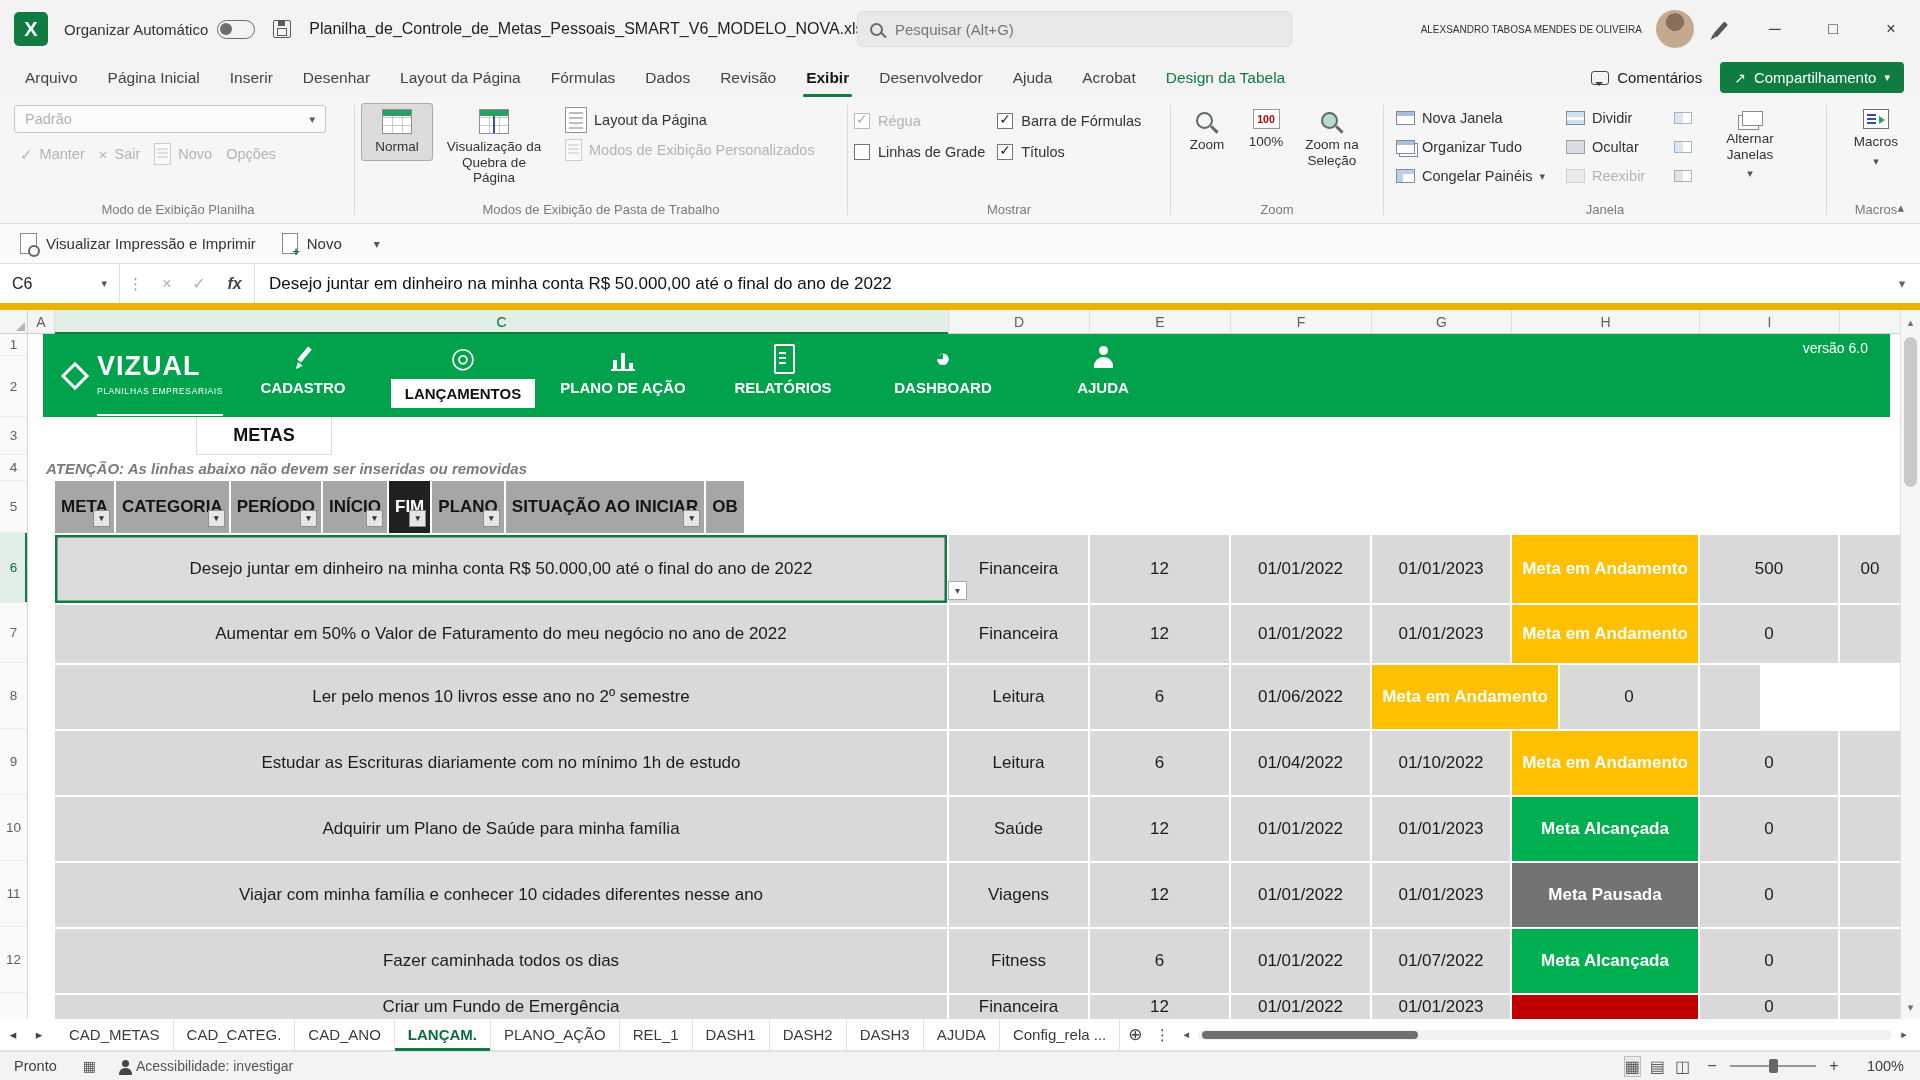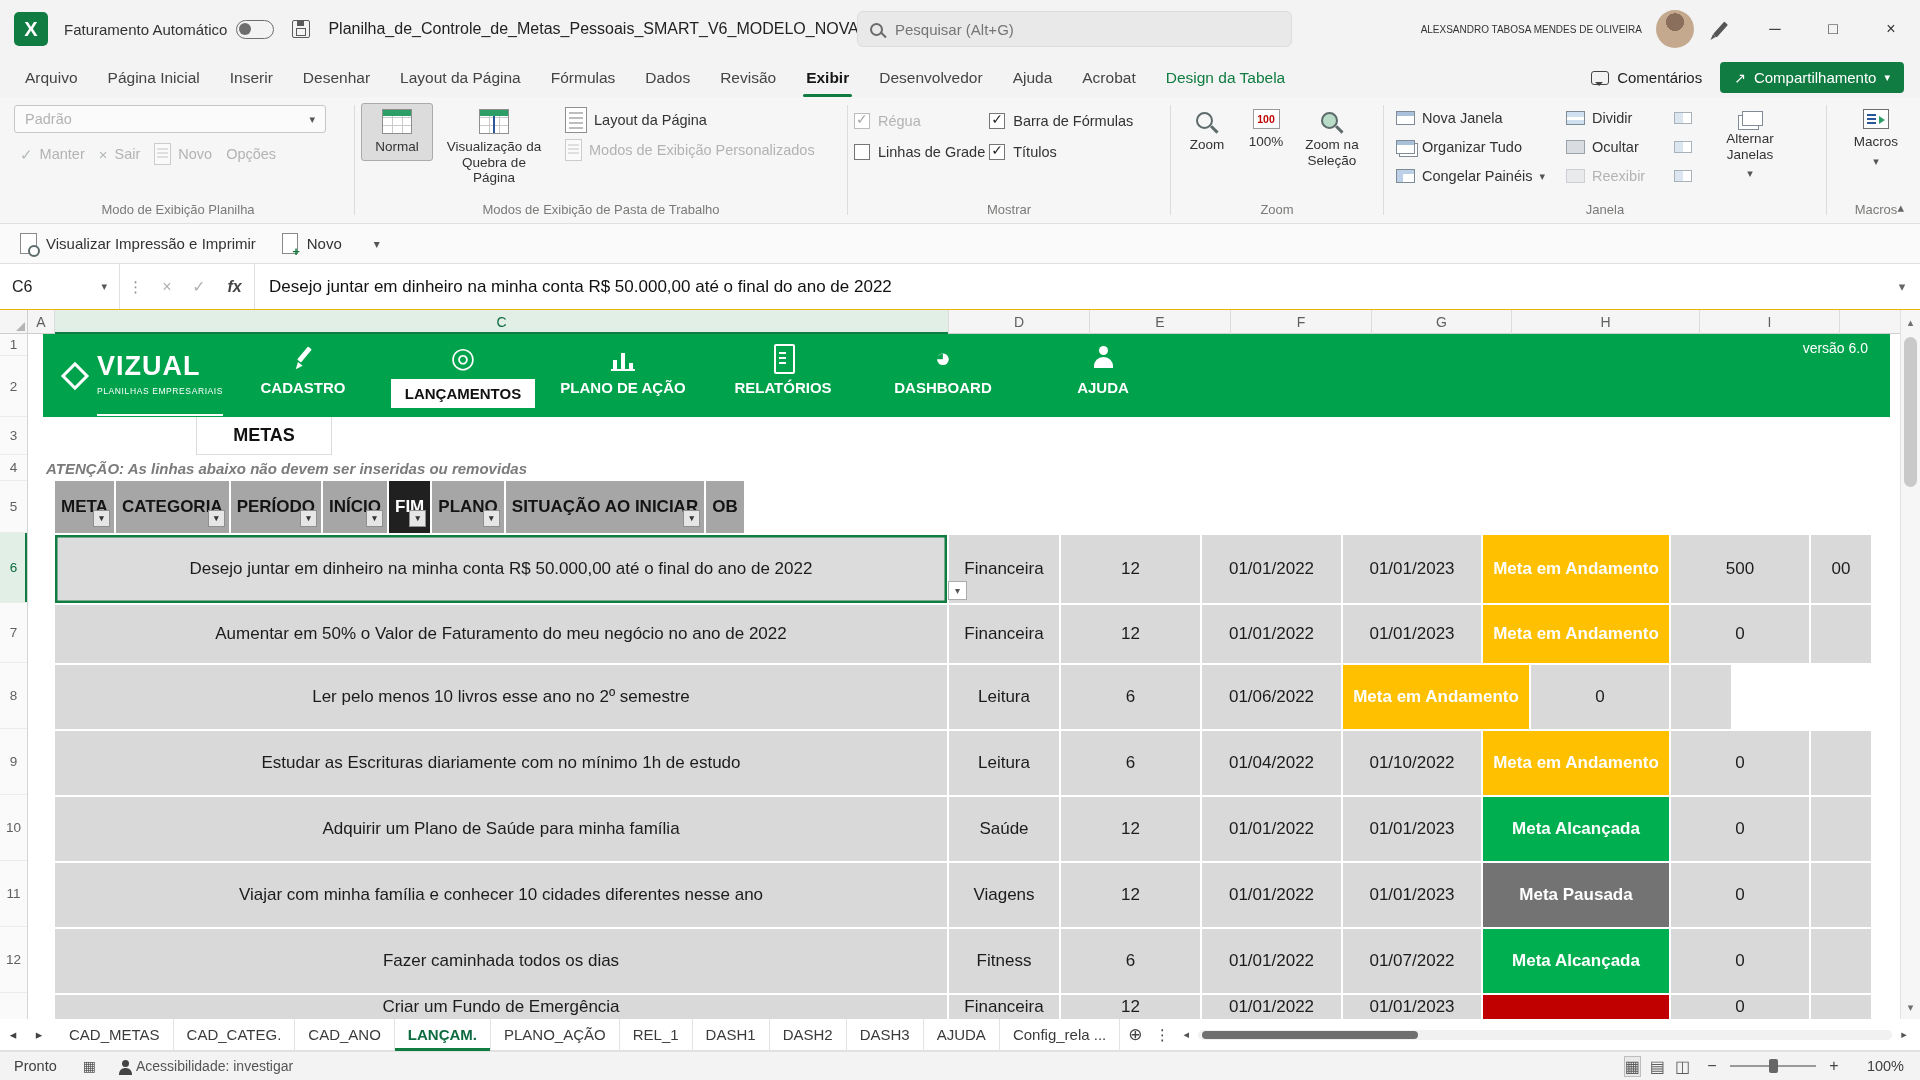--- a/index.html
+++ b/index.html
@@ -100,21 +100,21 @@
   
   .quickbar{position:absolute;top:224px;left:0;right:0;height:40px;background:#fafafa;border-bottom:1px solid #e0e0e0;display:flex;align-items:center;gap:26px;padding-left:20px;}
   .qb-item{display:flex;align-items:center;gap:9px;font-size:15px;color:#333;}
   .ic-preview{width:17px;height:21px;border:1px solid #8a8a8a;background:#fff;}
   .ic-preview::after{content:"";position:absolute;right:-4px;bottom:-4px;width:8px;height:8px;border:2px solid #5d6a6a;border-radius:50%;background:#fff;}
   .ic-newpage{width:16px;height:21px;border:1px solid #8a8a8a;background:#fff;}
   .ic-newpage::after{content:"+";position:absolute;right:-3px;bottom:-6px;color:#107c41;font-weight:bold;font-size:13px;}
   .qb-chev{font-size:12px;color:#555;margin-left:6px;}
 
   
-  .formulabar{position:absolute;top:264px;left:0;right:0;height:46px;background:#fff;border-bottom:1px solid #eab308;display:flex;align-items:stretch;}
+  .formulabar{position:absolute;top:264px;left:0;right:0;height:46px;background:#fff;border-bottom:7px solid #eab308;display:flex;align-items:stretch;}
   .namebox{width:120px;display:flex;align-items:center;justify-content:space-between;padding:0 12px;font-size:16px;color:#222;border-right:1px solid #e0e0e0;}
   .fb-dots{display:flex;align-items:center;color:#8f8f8f;font-size:15px;padding:0 8px;}
   .fb-btn{display:flex;align-items:center;justify-content:center;width:32px;font-size:16px;color:#b0b0b0;}
   .fb-fx{color:#444;font-style:italic;font-weight:bold;border-right:1px solid #e0e0e0;width:40px;}
   .fb-text{flex:1;display:flex;align-items:center;padding-left:14px;font-size:17px;color:#111;white-space:nowrap;overflow:hidden;}
   .fb-chev{width:36px;display:flex;align-items:center;justify-content:center;color:#666;font-size:13px;}
 
   
   .sheet-area{position:absolute;top:310px;left:0;width:1920px;height:709px;background:#fff;}
   .corner{position:absolute;left:0;top:0;width:28px;height:24px;background:#f5f5f5;border-right:1px solid #cfcfcf;border-bottom:1px solid #cfcfcf;}
@@ -182,21 +182,21 @@
   .th{background:#a6a6a6;border-right:2px solid #fff;display:flex;align-items:center;justify-content:center;font-weight:bold;font-size:17px;color:#141414;position:relative;text-align:center;line-height:1.15;padding:0 6px;}
   .th.dark{background:#202020;color:#fff;}
   .flt{position:absolute;right:4px;bottom:6px;width:17px;height:17px;background:#e6e6e6;border:1px solid #8f8f8f;font-size:9px;display:flex;align-items:center;justify-content:center;color:#333;}
   .th:last-of-type .flt{display:none;}
   .trow{display:flex;height:66px;}
   .trow:nth-of-type(1){height:70px;}
   .trow:nth-of-type(2){height:60px;}
   .trow.partial{height:26px;overflow:hidden;}
   .trow.partial .tc{align-items:flex-start;padding-top:2px;}
   .tc{background:#d9d9d9;border-right:2px solid #fff;border-top:2px solid #fff;display:flex;align-items:center;justify-content:center;font-size:17px;color:#1c1c1c;position:relative;text-align:center;padding:0 8px;}
-  .cc0{width:894px;}.cc1{width:112px;}.cc2{width:141px;}.cc3{width:141px;}.cc4{width:140px;}.cc5{width:188px;}.cc6{width:140px;}.cc7{width:60px;border-right:none;}
+  .cc0{width:894px;}.cc1{width:141px;}.cc2{width:141px;}.cc3{width:141px;}.cc4{width:140px;}.cc5{width:188px;}.cc6{width:140px;}.cc7{width:60px;border-right:none;}
   .tc.status{font-weight:bold;color:#fff;}
   .tc.selected{box-shadow:inset 0 0 0 2.5px #107c41;z-index:2;background:#dcdcdc;}
   .cell-dd{display:none;position:absolute;right:-20px;bottom:3px;width:19px;height:19px;background:#fff;border:1px solid #ababab;font-size:10px;color:#555;align-items:center;justify-content:center;z-index:3;}
   .tc.selected .cell-dd{display:flex;}
 
   
   .vscroll{position:absolute;right:0;top:0;width:20px;height:709px;background:#f6f6f6;border-left:1px solid #e2e2e2;}
   .vs-arrow{height:24px;display:flex;align-items:center;justify-content:center;color:#707070;font-size:11px;}
   .vs-arrow.down{position:absolute;bottom:0;left:0;right:0;}
   .vs-thumb{position:absolute;top:27px;left:3px;right:3px;height:150px;background:#c9c9c9;border-radius:7px;}
@@ -232,21 +232,21 @@
   .z-pct{width:48px;text-align:right;}
 </style>
 </head>
 <body>
 
 <div id="app">
 
   <div class="titlebar">
     <div class="excel-logo">X</div>
     <div class="autosave">
-      <span>Faturamento Automático</span>
+      <span>Organizar Automático</span>
       <div class="toggle">
           <div class="knob"></div>
         </div>
     </div>
     <div class="ic-save"></div>
     <div class="filename">
       <span>Planilha_de_Controle_de_Metas_Pessoais_SMART_V6_MODELO_NOVA.xlsx</span>
       <span class="chev">▾</span>
     </div>
     <div class="search-box">
@@ -360,21 +360,21 @@
             <span>Modos de Exibição Personalizados</span>
           </div>
         </div>
       </div>
       <div class="rg-label">Modos de Exibição de Pasta de Trabalho</div>
     </div>
 
     <div class="rsep"></div>
 
     <div class="rgroup" style="width:310px;">
-      <div class="rg-content" style="gap:4px;padding-top:4px;">
+      <div class="rg-content" style="gap:12px;padding-top:4px;">
         <div class="col-stack" style="margin-left:0;">
           <div class="cbrow">
             <span class="cb discb checked"></span>
             <span style="color:#b3b3b3;">Régua</span>
           </div>
           <div class="cbrow">
             <span class="cb"></span>
             <span>Linhas de Grade</span>
           </div>
         </div>

